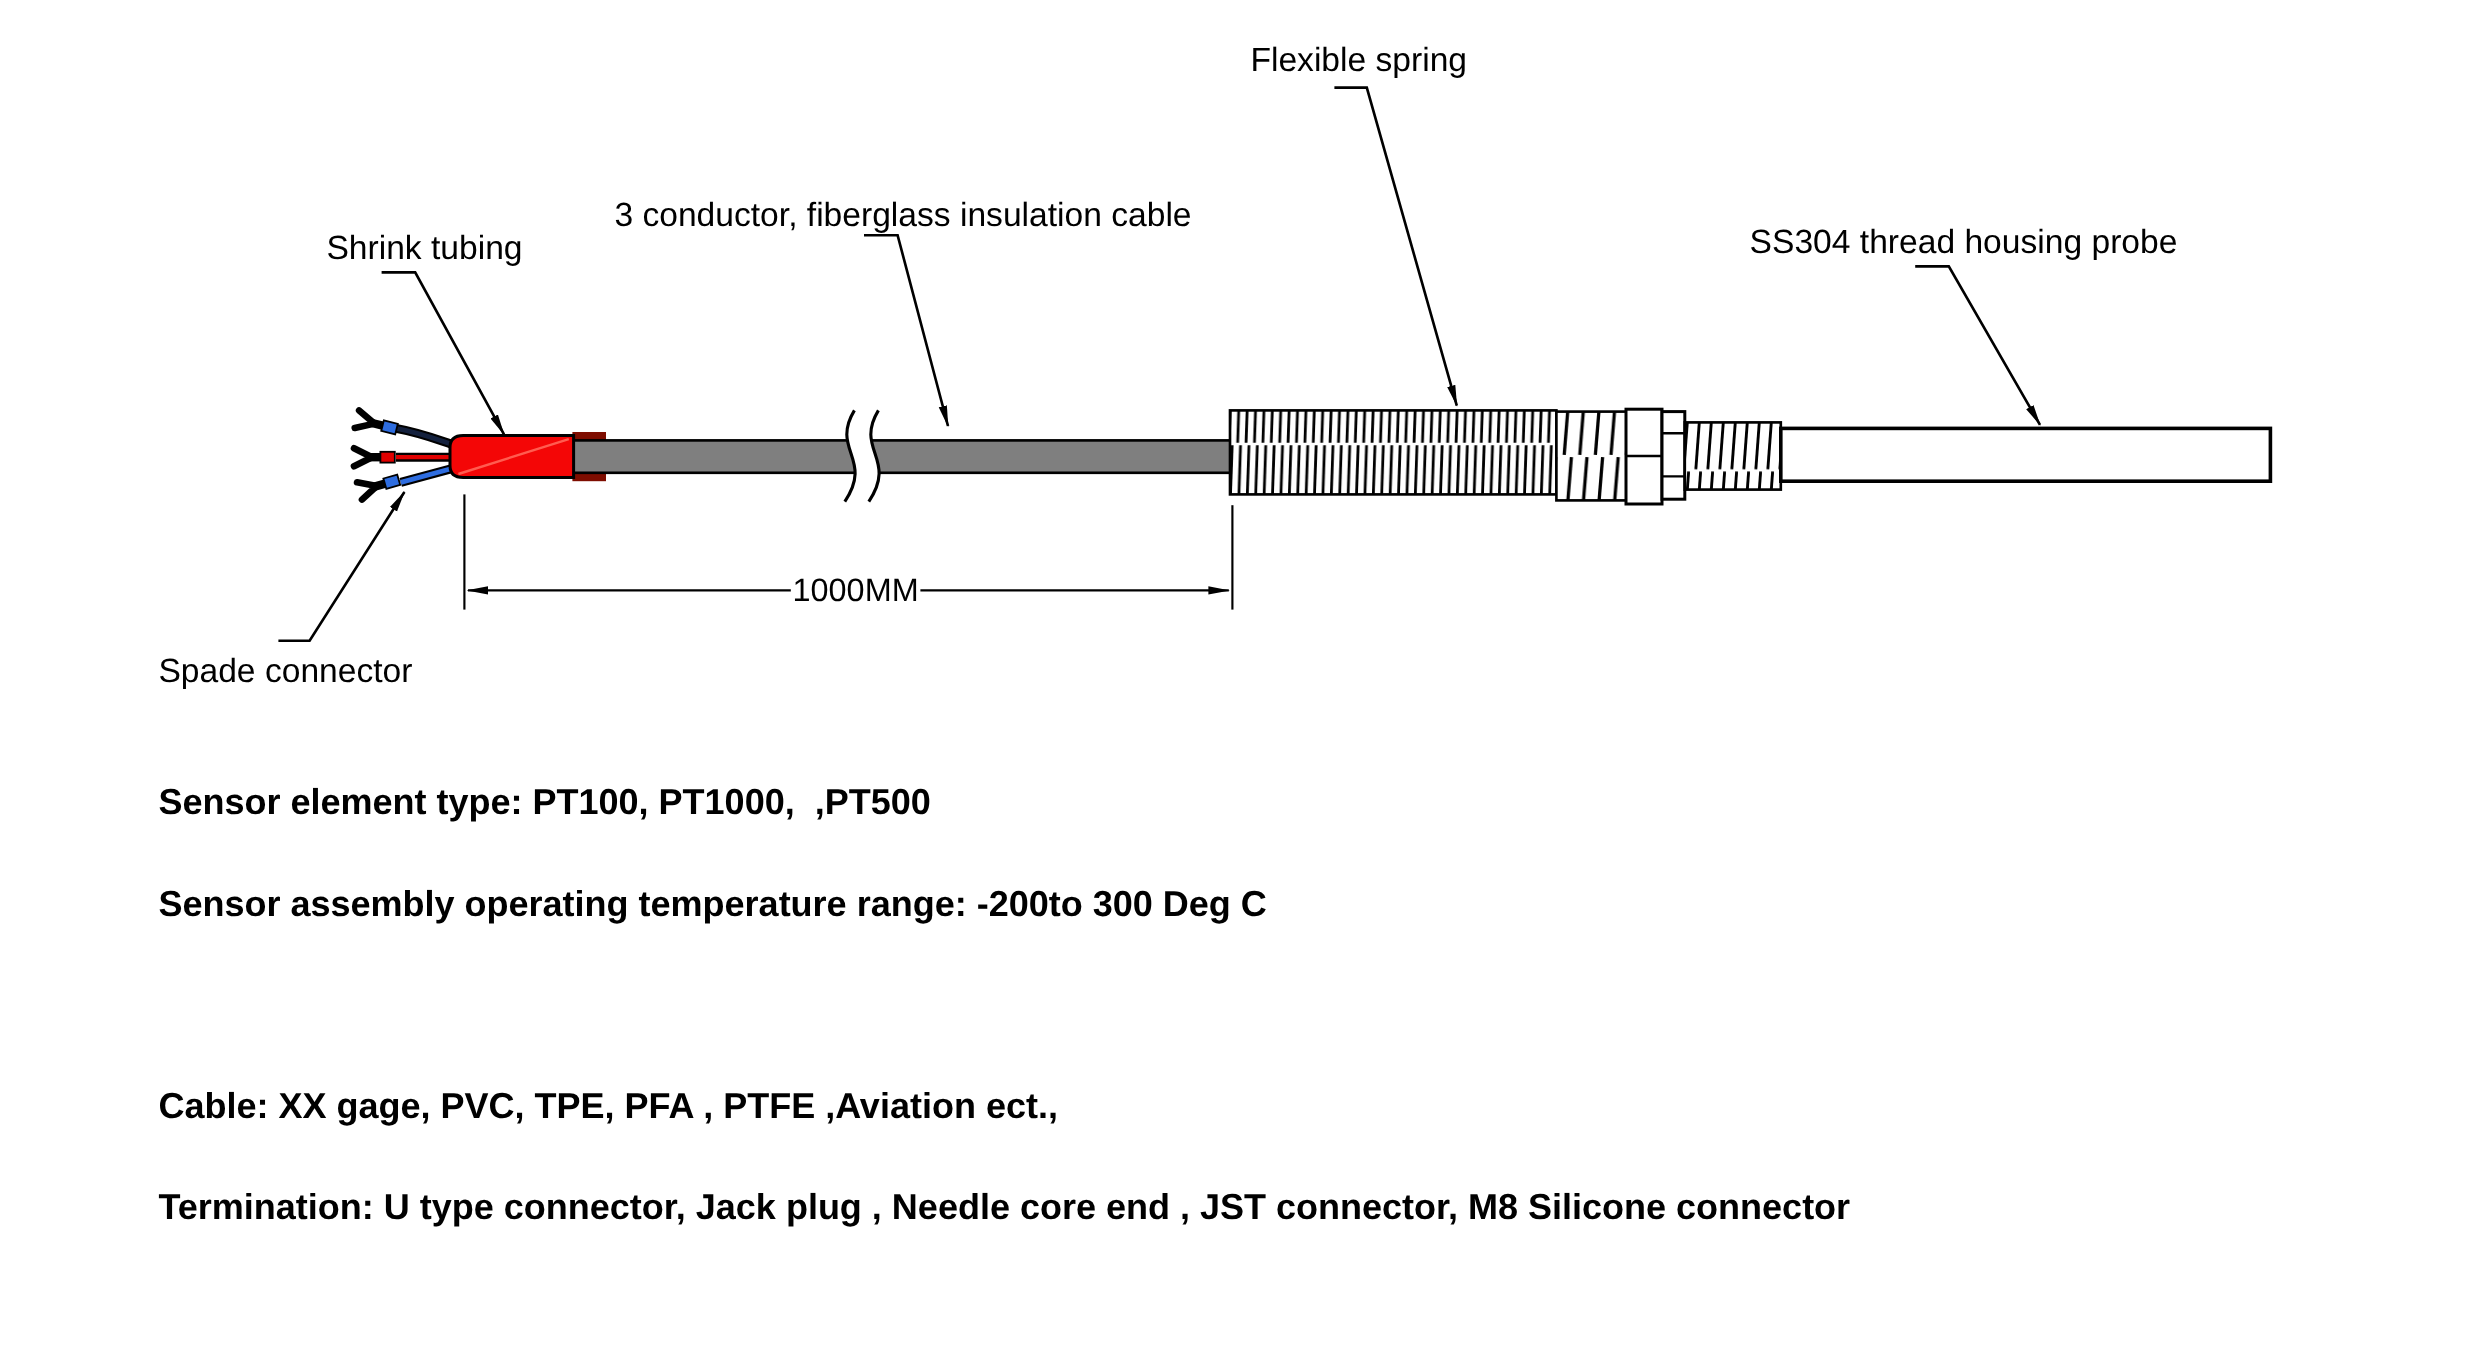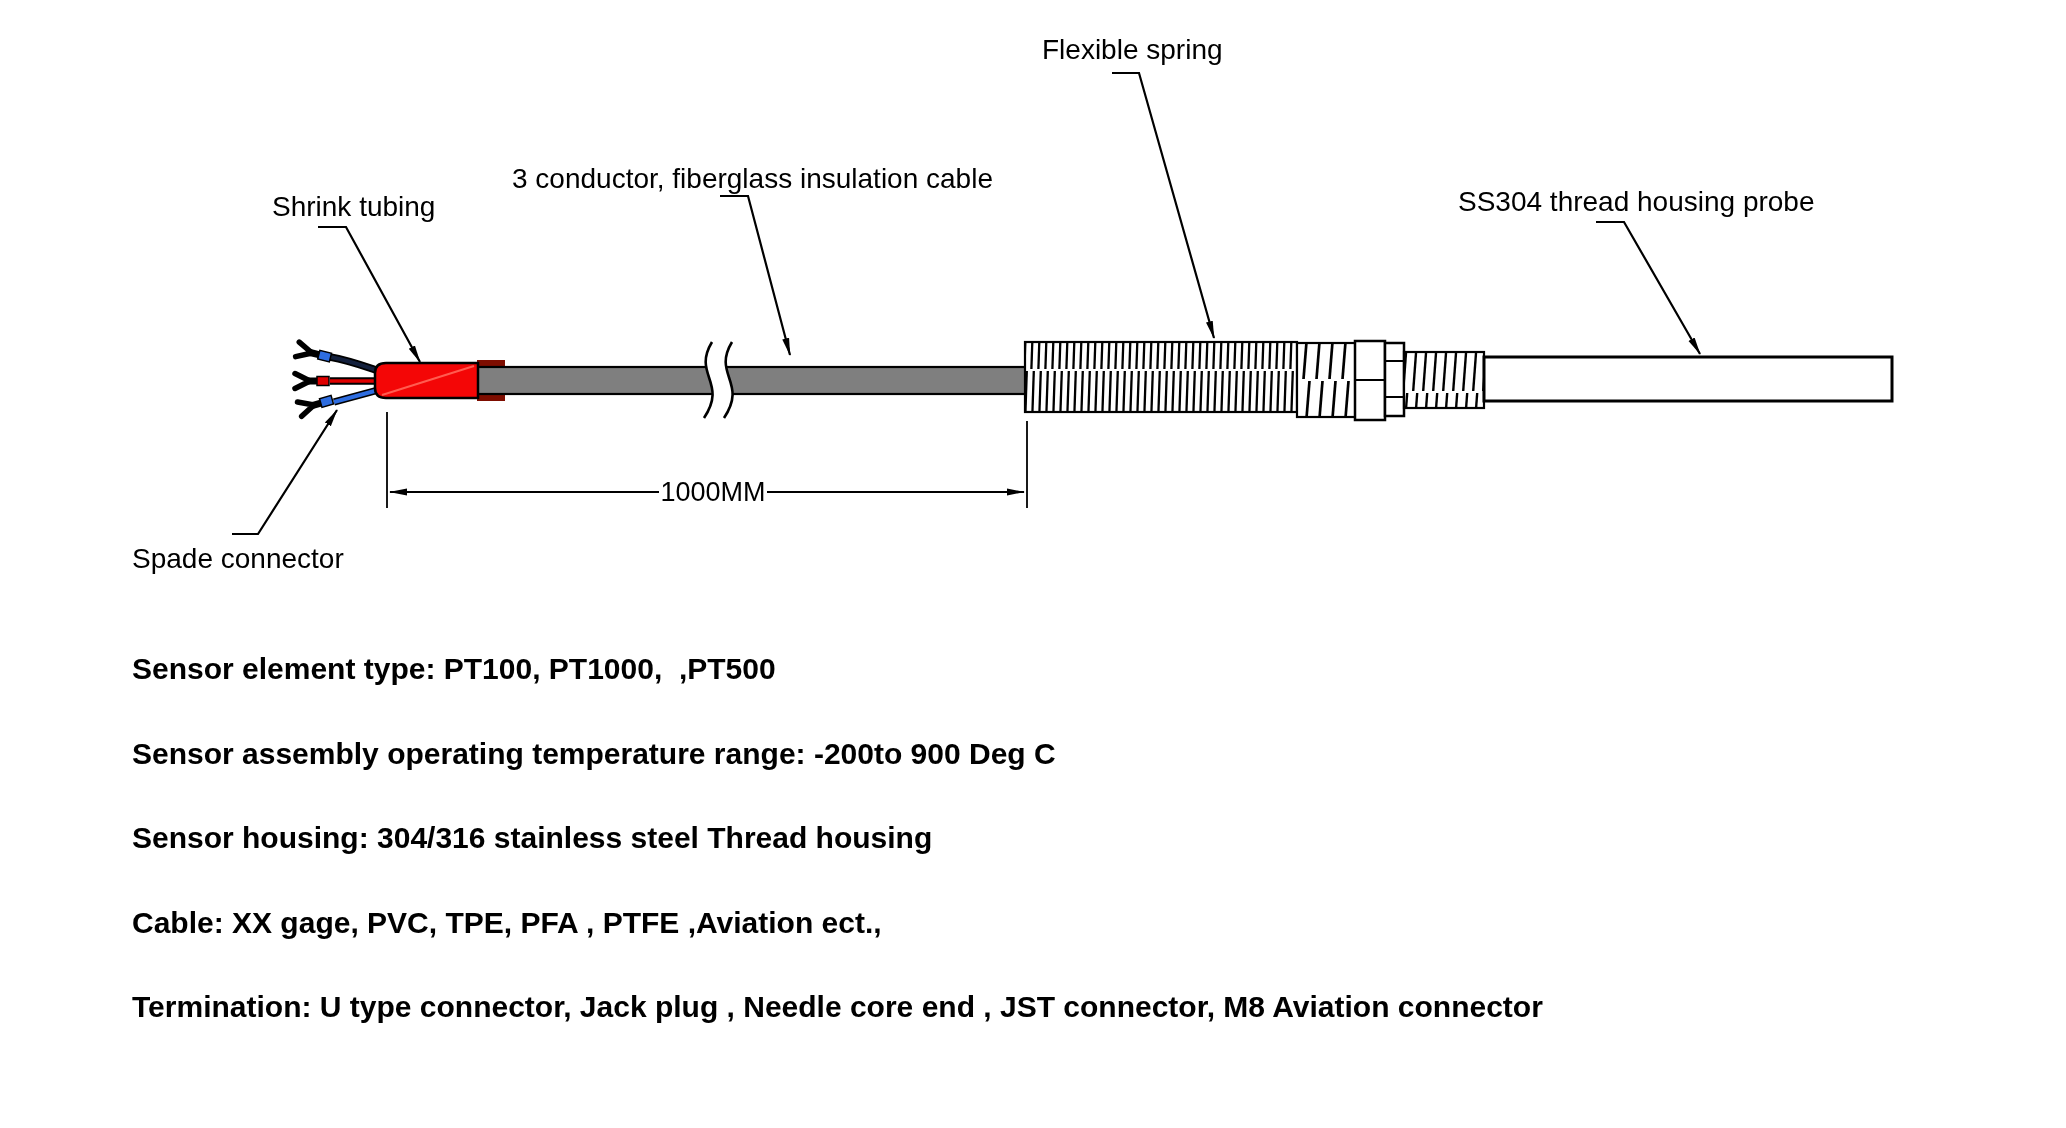--- a/index.html
+++ b/index.html
@@ -108,19 +108,18 @@
 
     <text class="label-text" x="1042" y="59">Flexible spring</text>
     <text class="label-text" x="512" y="188">3 conductor, fiberglass insulation cable</text>
     <text class="label-text" x="272" y="216">Shrink tubing</text>
     <text class="label-text" x="1458" y="211">SS304 thread housing probe</text>
     <text class="label-text" x="132" y="568">Spade connector</text>
   </svg>
 
   <div class="specs">
     <div class="spec-line" style="top:652px">Sensor element type: PT100, PT1000,  ,PT500</div>
-    <div class="spec-line" style="top:737px">Sensor assembly operating temperature range: -200to 900 Deg C</div>
-    <div class="spec-line" style="top:821px">Sensor housing: 304/316 stainless steel Thread housing</div>
+    <div class="spec-line" style="top:737px">Sensor assembly operating temperature range: -200to 300 Deg C</div>
     <div class="spec-line" style="top:906px">Cable: XX gage, PVC, TPE, PFA , PTFE ,Aviation ect.,</div>
-    <div class="spec-line" style="top:990px">Termination: U type connector, Jack plug , Needle core end , JST connector, M8 Aviation connector</div>
+    <div class="spec-line" style="top:990px">Termination: U type connector, Jack plug , Needle core end , JST connector, M8 Silicone connector</div>
   </div>
 
 </div>
 
 </body></html>

